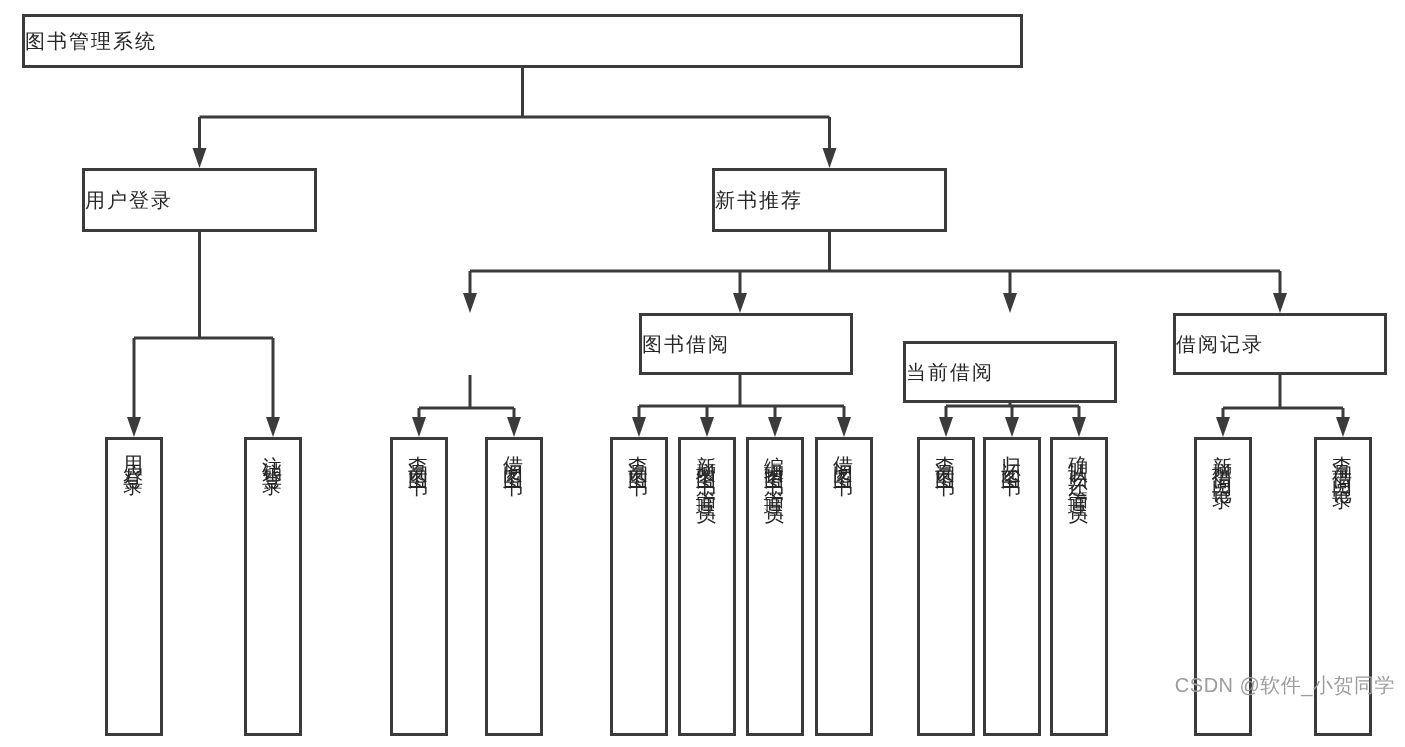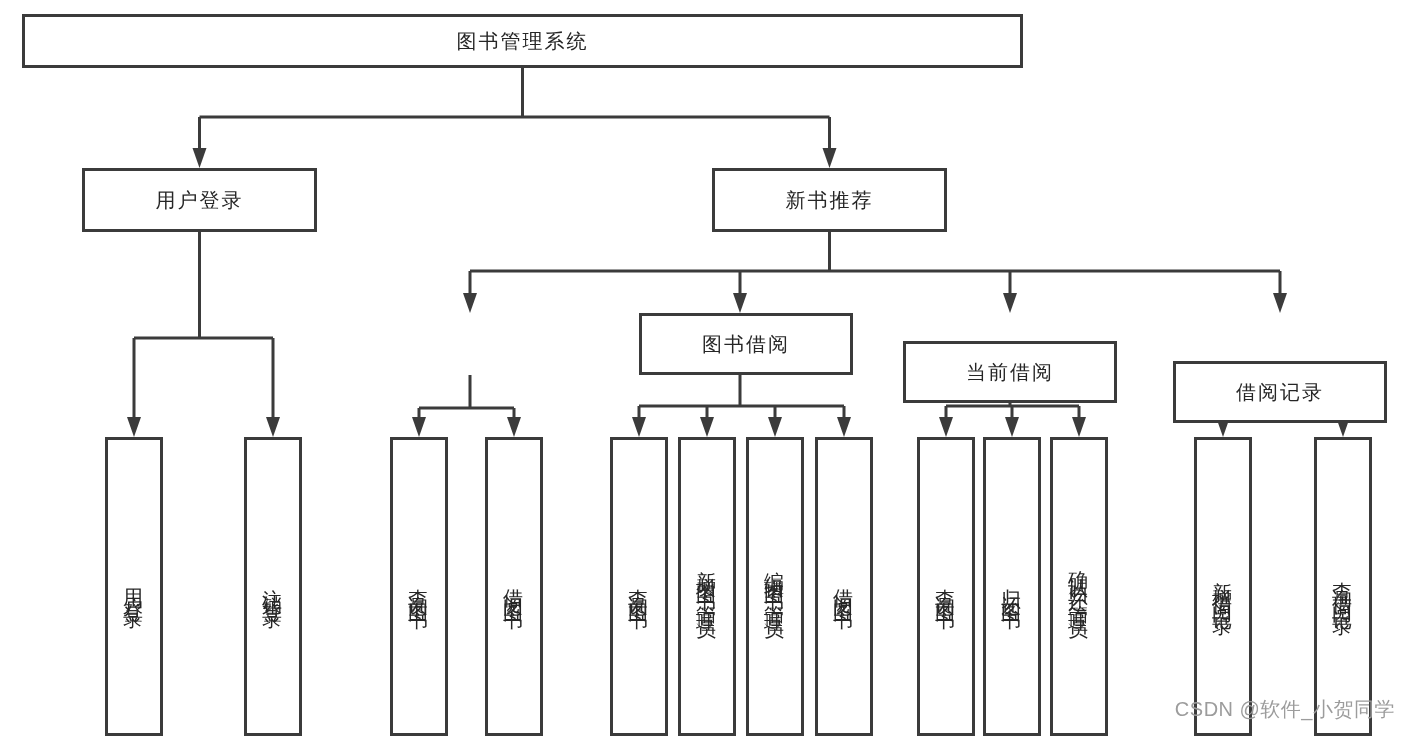--- a/index.html
+++ b/index.html
@@ -18,54 +18,54 @@
     overflow:hidden;
     font-family:"Liberation Sans", sans-serif;
     color:var(--text);
   }
   #wires{position:absolute;left:0;top:0;width:1405px;height:747px;z-index:1;}
   .box{
     position:absolute;
     box-sizing:border-box;
     border:3px solid var(--border);
     background:var(--fill);
-    display:flex;align-items:center;justify-content:center;
+    display:flex;align-items:center;justify-content:flex-start;
     font-size:20px;
     letter-spacing:2px;
     z-index:2;
     white-space:nowrap;
   }
   
   .n-root{left:22px;top:14px;width:1001px;height:54px;}
   
   .n-l2{top:168px;height:64px;width:235px;}
   .n-login{left:82px;}
   .n-mgmt{left:712px;}
   
   .n-l3{top:313px;height:62px;width:214px;}
   .n-recommend{left:363px;}
   .n-borrow{left:639px;}
   .n-current{left:903px;margin-top:28px;}
-  .n-records{left:1173px;margin-top:48px;}
+  .n-records{left:1173px;}
   
   .leaf{
     top:437px;height:299px;width:58px;
     writing-mode:vertical-rl;
     text-orientation:mixed;
     letter-spacing:7px;
     font-size:20px;
   }
   .lf1{left:105px;}  .lf2{left:244px;}
   .lf3{left:390px;}  .lf4{left:485px;}
   .lf5{left:610px;}  .lf6{left:678px;}  .lf7{left:746px;}  .lf8{left:815px;}
   .lf9{left:917px;}  .lf10{left:983px;} .lf11{left:1050px;}
   .lf12{left:1194px;}.lf13{left:1314px;}
   .watermark{
     position:absolute;
-    right:10px;top:696px;
+    right:10px;top:672px;
     z-index:5;
     font-size:20px;
     color:var(--watermark);
     letter-spacing:0.5px;
     white-space:nowrap;
   }
 </style>
 </head>
 <body>
 

